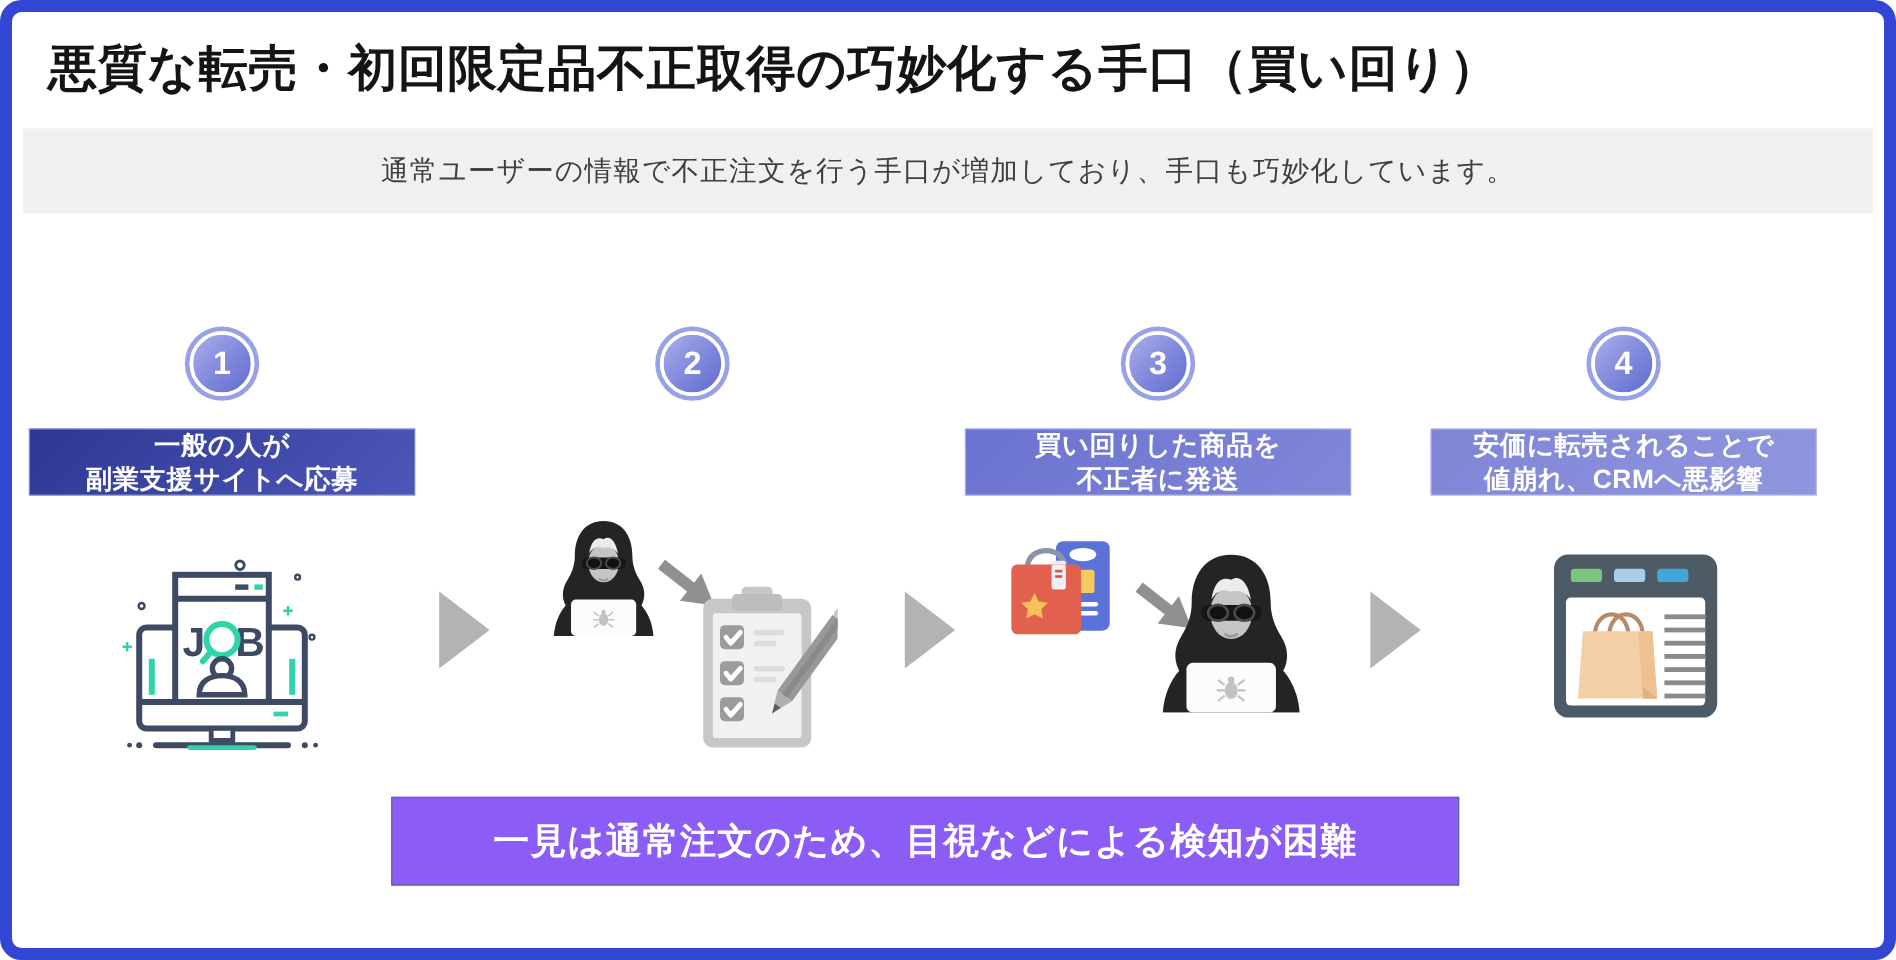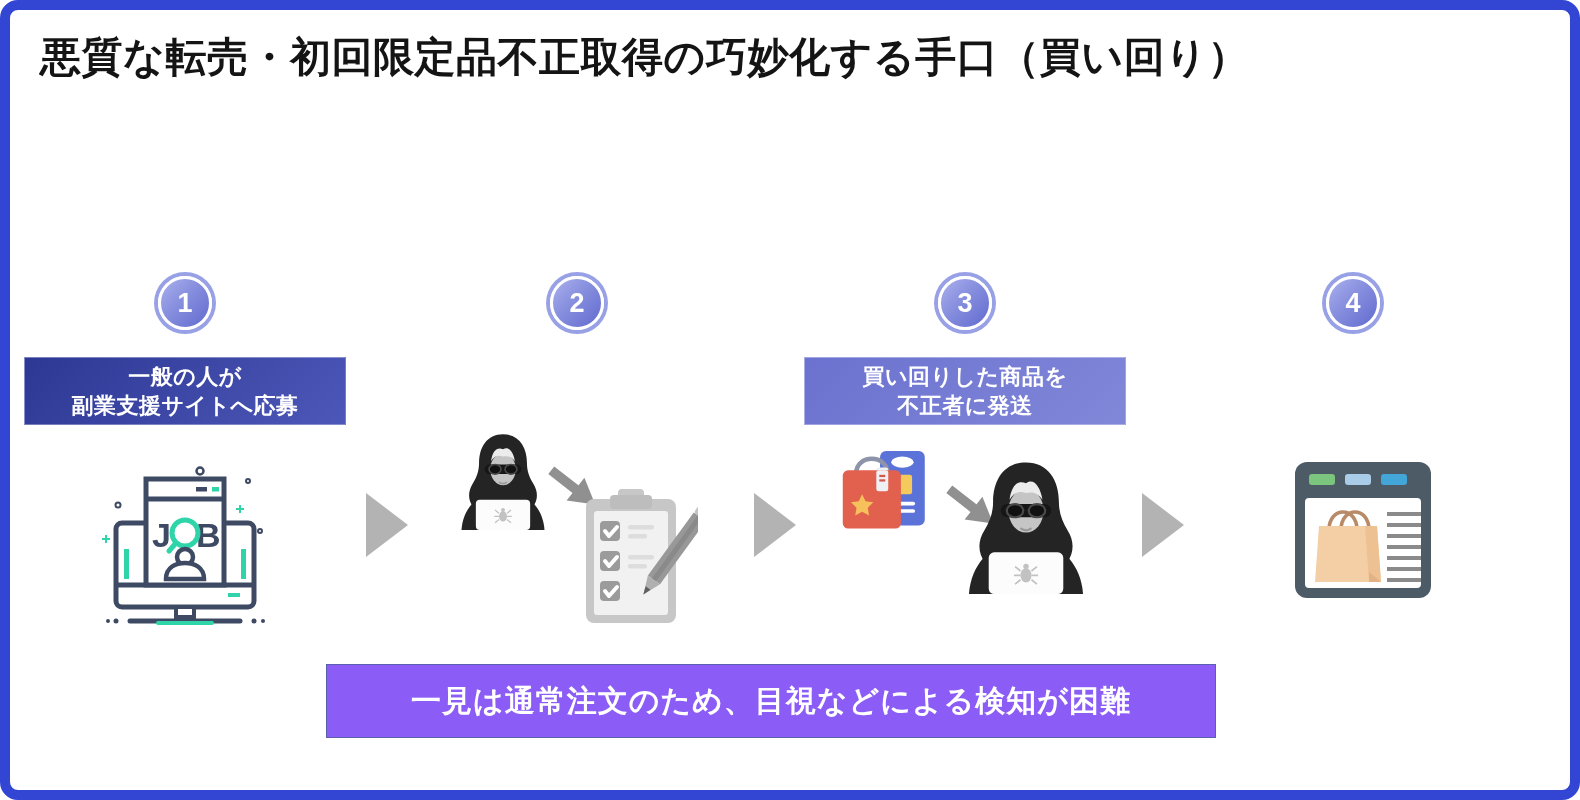--- a/index.html
+++ b/index.html
@@ -41,21 +41,21 @@
     position:absolute; top:10px; left:50%; transform:translateX(-50%);
     width:54px; height:54px; border-radius:50%;
     border:3px solid #ffffff;
     background:linear-gradient(135deg,#aab0ec 0%,#868ede 45%,#616ace 100%);
     box-shadow:0 0 0 4px #98a0e6;
     display:flex; align-items:center; justify-content:center;
   }
   .num-circle span { color:#ffffff; font-size:27px; font-weight:700; }
 
   .step-box {
-    position:absolute; top:91px; left:0; width:322px; height:68px;
+    position:absolute; top:91px; left:0; width:322px; height:56px;
     display:flex; flex-direction:column; align-items:center; justify-content:center;
     border:1px solid rgba(255,255,255,.35);
   }
   .step-box div {
     color:#ffffff; font-size:22px; font-weight:700; line-height:1.33;
     letter-spacing:.5px; white-space:nowrap;
   }
 
   .icon-slot { position:absolute; }
   .slot1 { top:187px; left:50%; transform:translateX(-50%); }
@@ -113,20 +113,23 @@
         <polygon points="32,11 58,26 32,41" fill="#909090"></polygon>
       </g>
     </symbol>
   </defs>
 </svg>
 
 <div class="canvas">
 
   <div class="title">悪質な転売・初回限定品不正取得の巧妙化する手口（買い回り）</div>
 
+  <div class="subtitle-bar">
+    <span class="subtitle-text">通常ユーザーの情報で不正注文を行う手口が増加しており、手口も巧妙化しています。</span>
+  </div>
 
   <div class="step-col col1">
     <div class="num-circle">
       <span>1</span>
     </div>
     <div class="step-box" style="background: linear-gradient(135deg, rgb(45, 56, 148), rgb(77, 87, 184));">
       <div>一般の人が</div>
       <div>副業支援サイトへ応募</div>
     </div>
     <div class="icon-slot slot1">
@@ -242,20 +245,24 @@
       <svg class="sub" style="left:120px;top:18px;" width="132" height="136" viewBox="0 0 120 124">
         <use href="#hacker-sym"></use>
       </svg>
     </div>
   </div>
 
   <div class="step-col col4">
     <div class="num-circle">
       <span>4</span>
     </div>
+    <div class="step-box" style="background: linear-gradient(135deg, rgb(127, 133, 214), rgb(144, 150, 222));">
+      <div>安価に転売されることで</div>
+      <div>値崩れ、CRMへ悪影響</div>
+    </div>
     <div class="icon-slot slot4">
       <svg width="140" height="140" viewBox="0 0 140 140">
         <rect x="2" y="2" width="136" height="136" rx="12" fill="#4c5b66"></rect>
         <rect x="16" y="14" width="26" height="11" rx="3" fill="#7cc57e"></rect>
         <rect x="52" y="14" width="26" height="11" rx="3" fill="#a9cce9"></rect>
         <rect x="88" y="14" width="26" height="11" rx="3" fill="#42a6d9"></rect>
         <rect x="12" y="38" width="116" height="90" rx="4" fill="#ffffff"></rect>
 
         <path d="M36 70 C36 46 64 46 64 70" stroke="#b98a67" stroke-width="3.5" fill="none"></path>
         <path d="M48 70 C48 46 76 46 76 70" stroke="#b98a67" stroke-width="3.5" fill="none"></path>

